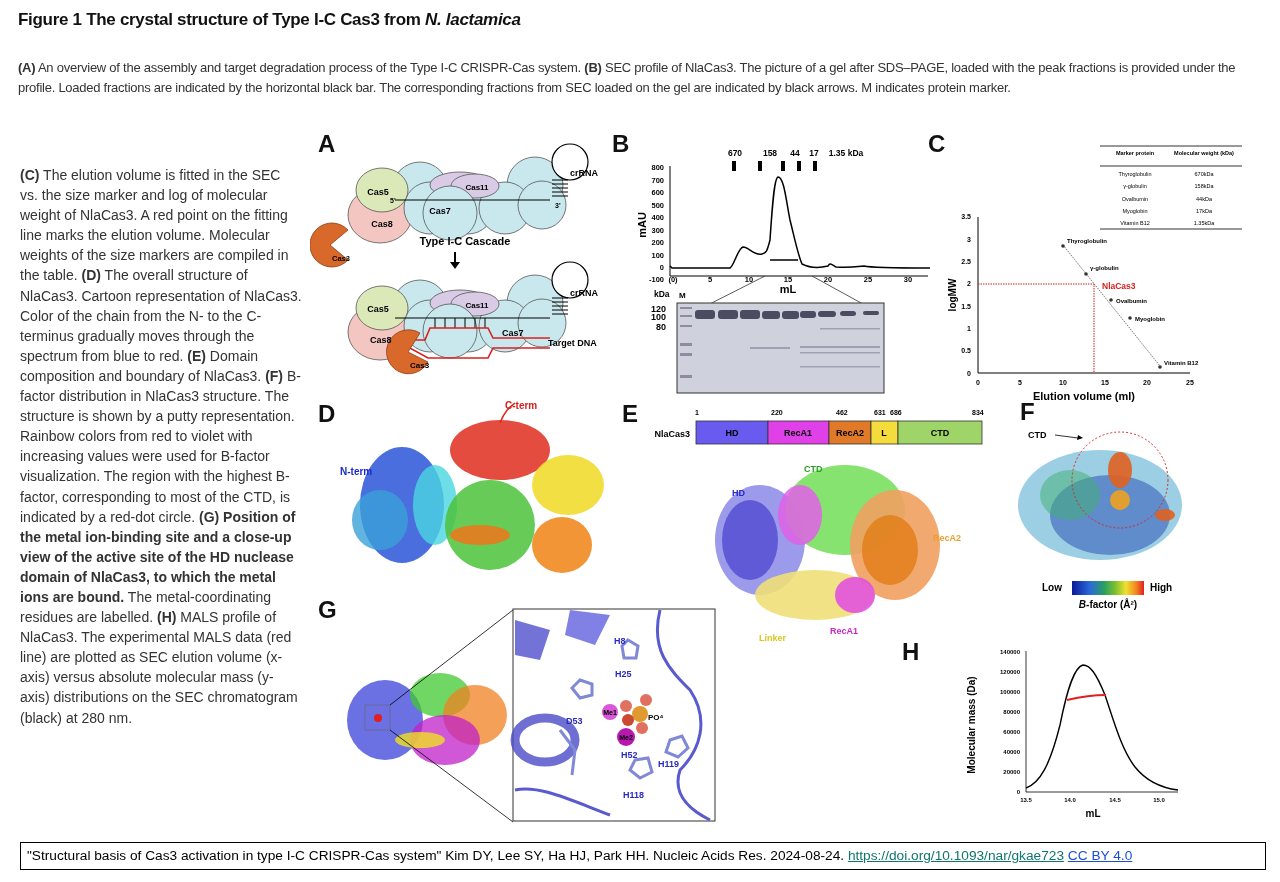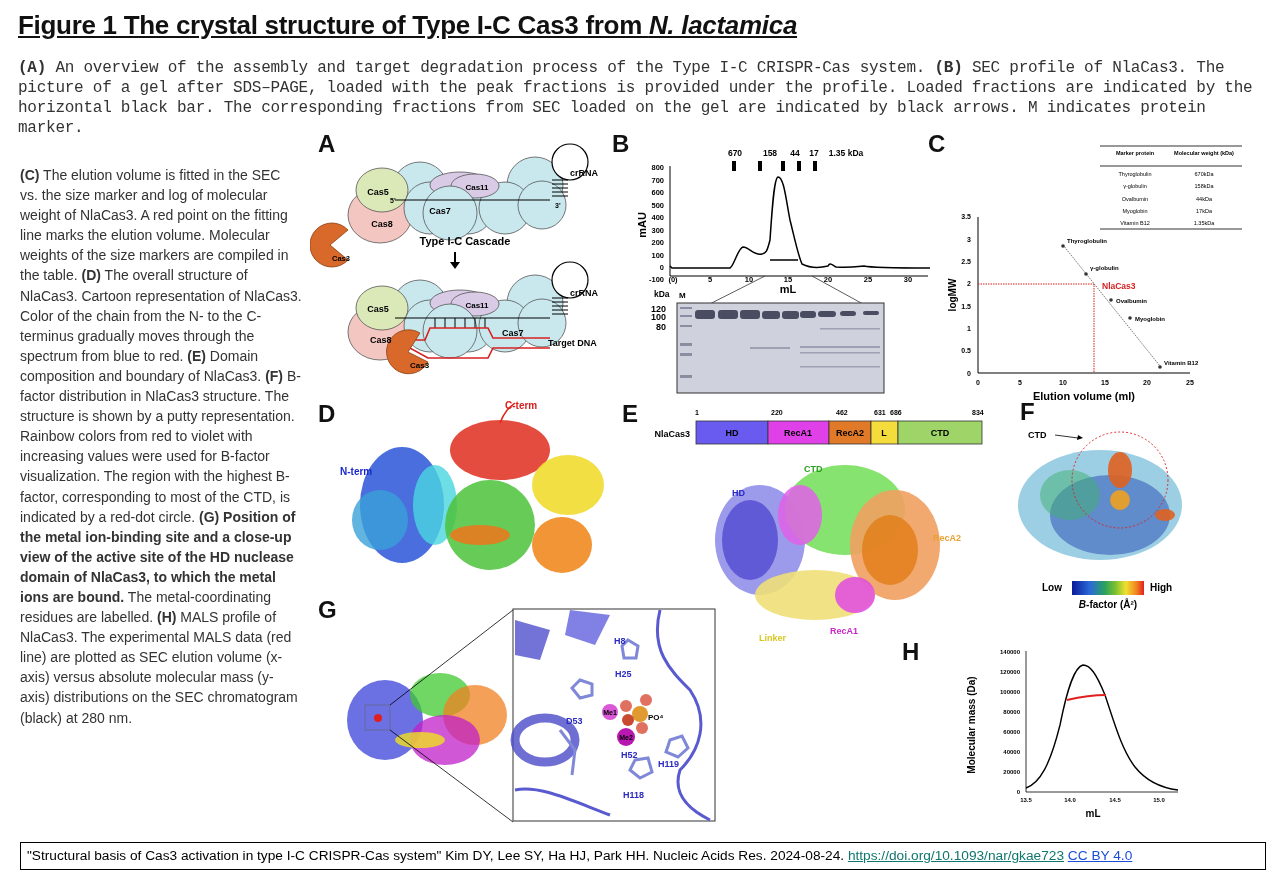--- a/index.html
+++ b/index.html
@@ -1,19 +1,19 @@
 <!DOCTYPE html>
 <html><head>
 <meta charset="utf-8">
 <style>
   html,body{margin:0;padding:0;background:#fff;}
   body{width:1280px;height:882px;position:relative;overflow:hidden;font-family:"Liberation Sans",sans-serif;color:#222;}
-  .title{position:absolute;left:18px;top:10px;font-size:26px;font-weight:bold;letter-spacing:-0.3px;color:#111;text-decoration:underline;}
+  .title{position:absolute;left:18px;top:10px;font-size:17px;font-weight:bold;letter-spacing:-0.3px;color:#111;}
   .title i{font-style:italic;}
-  .cap-top{position:absolute;left:18px;top:58px;width:1250px;font-size:16px;line-height:20px;color:#333;letter-spacing:-0.25px;font-family:Liberation Mono, monospace;}
+  .cap-top{position:absolute;left:18px;top:58px;width:1250px;font-size:13px;line-height:20px;color:#333;letter-spacing:-0.25px;}
   .cap-left{position:absolute;left:20px;top:121px;width:282px;font-size:14px;line-height:20.1px;color:#333;margin-top:44px;}
   b{font-weight:bold;color:#333;}
   .panel-letter{position:absolute;font-size:24px;font-weight:bold;color:#111;}
   .fig{position:absolute;}
   svg text{font-family:"Liberation Sans",sans-serif;}
   .footer{position:absolute;left:20px;top:842px;width:1246px;height:28px;border:1.5px solid #000;box-sizing:border-box;font-size:13.7px;line-height:26px;padding-left:6px;color:#000;white-space:nowrap;}
   .footer a{color:#0f766e;text-decoration:underline;}
   .footer a.lic{color:#1a4ed8;}
 </style>
 </head>

